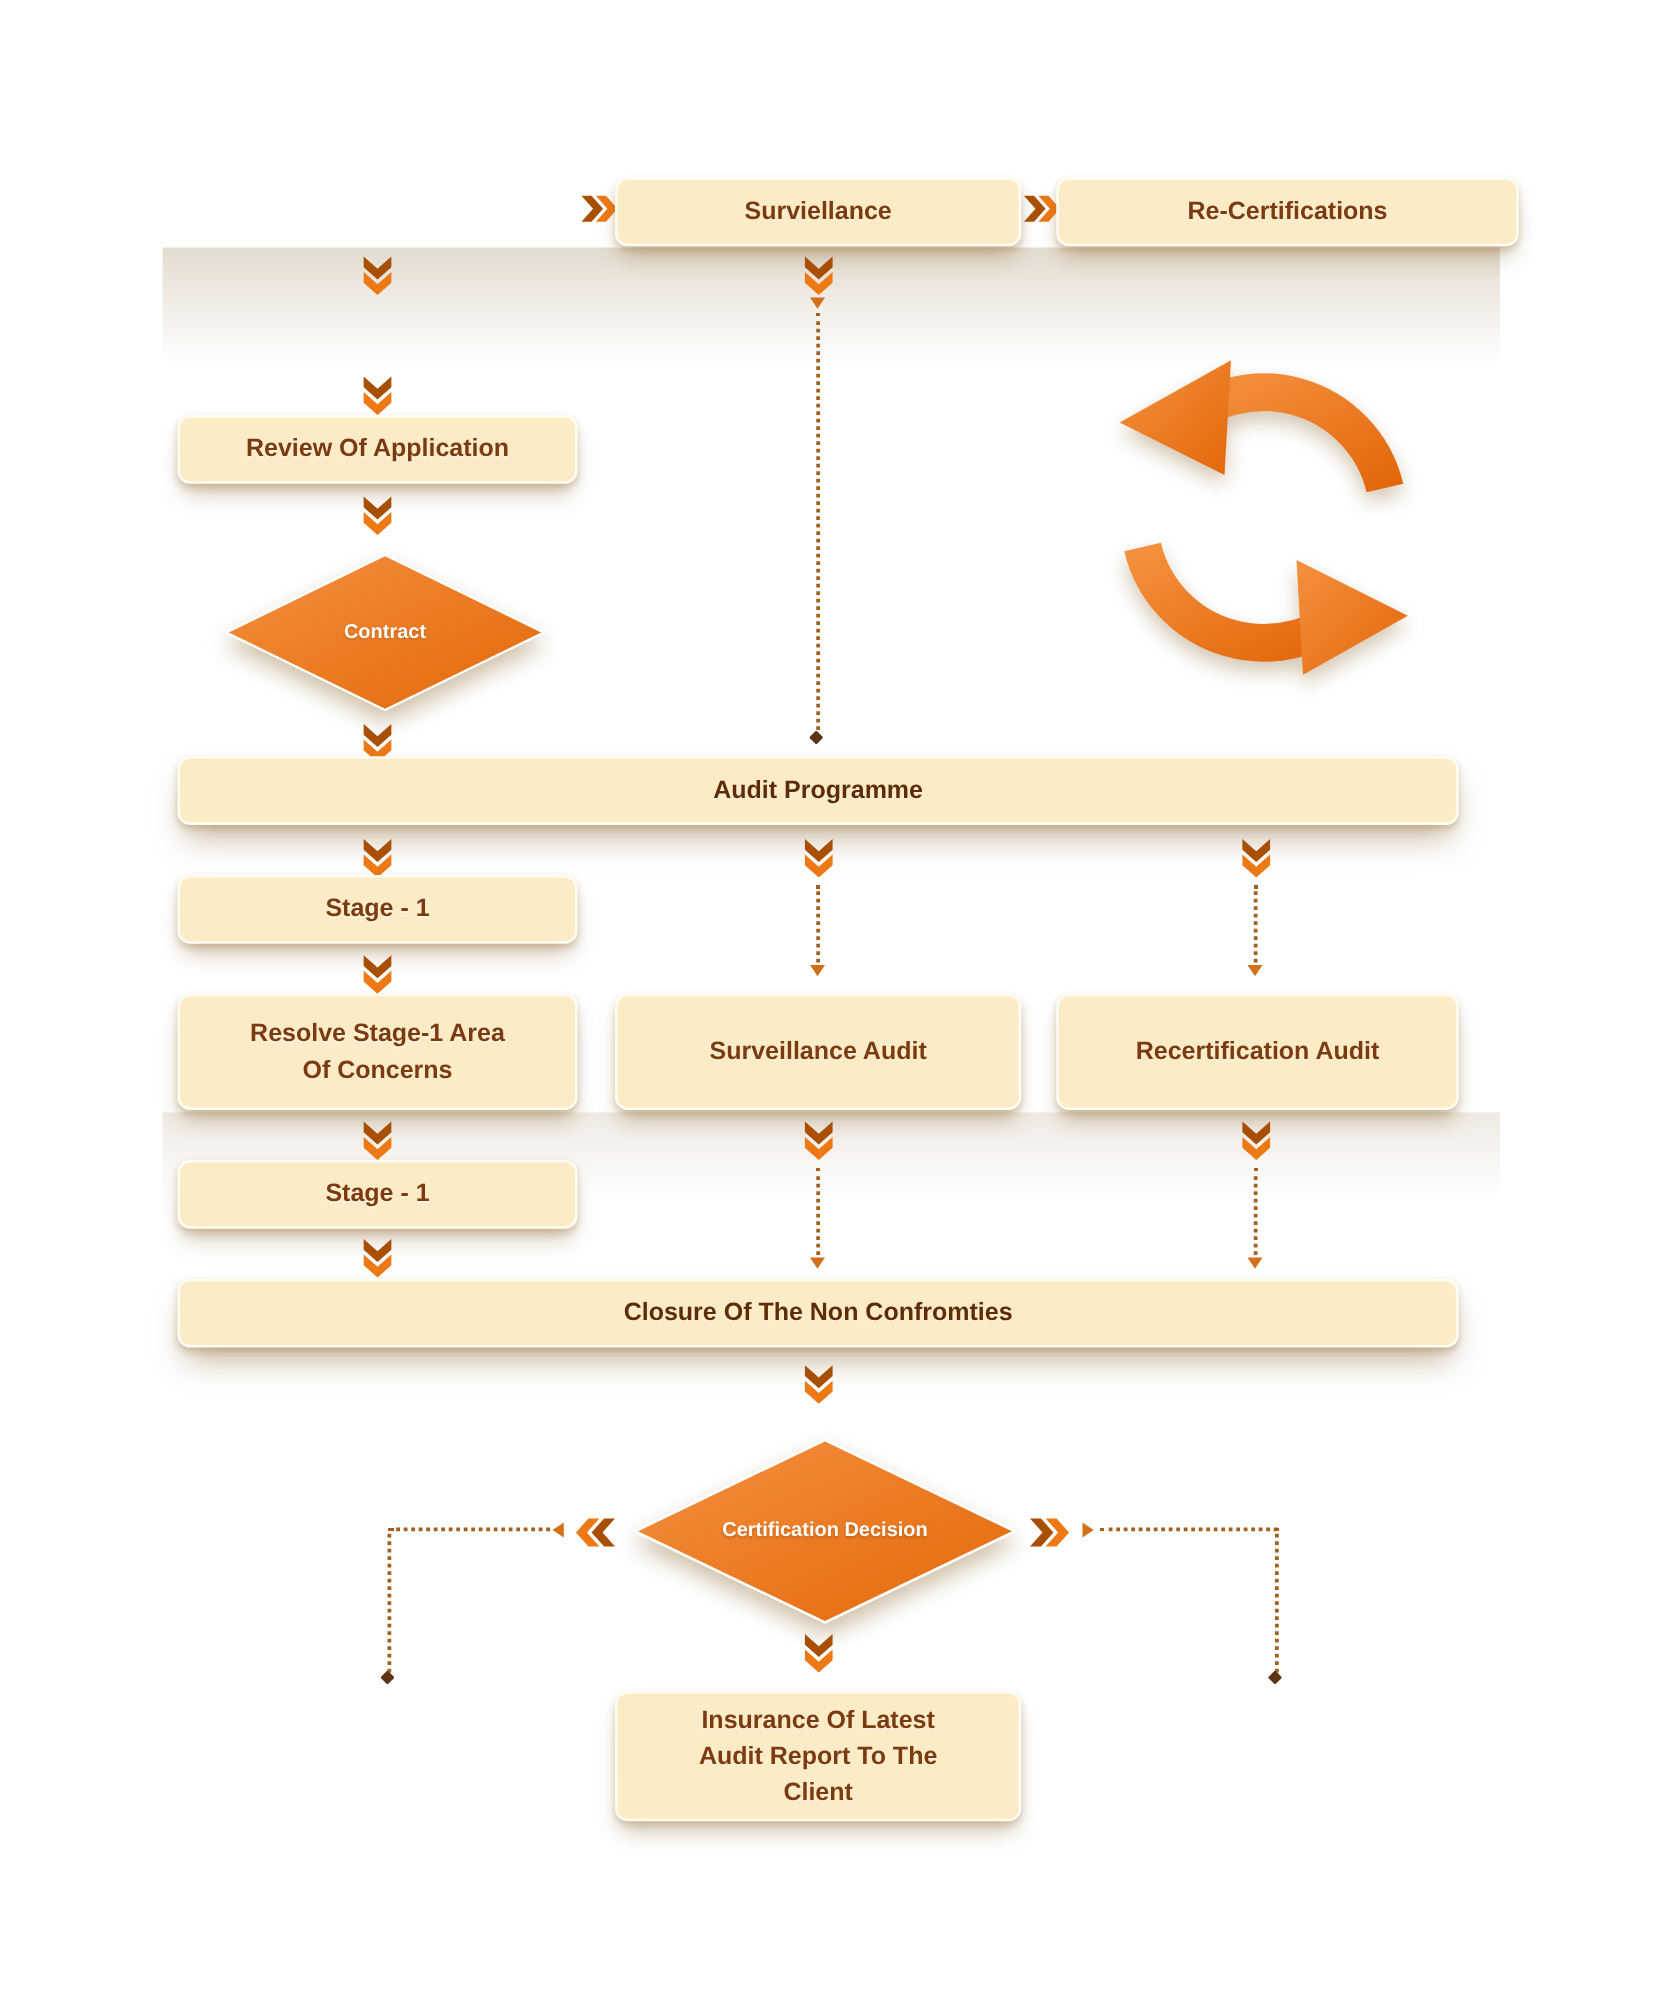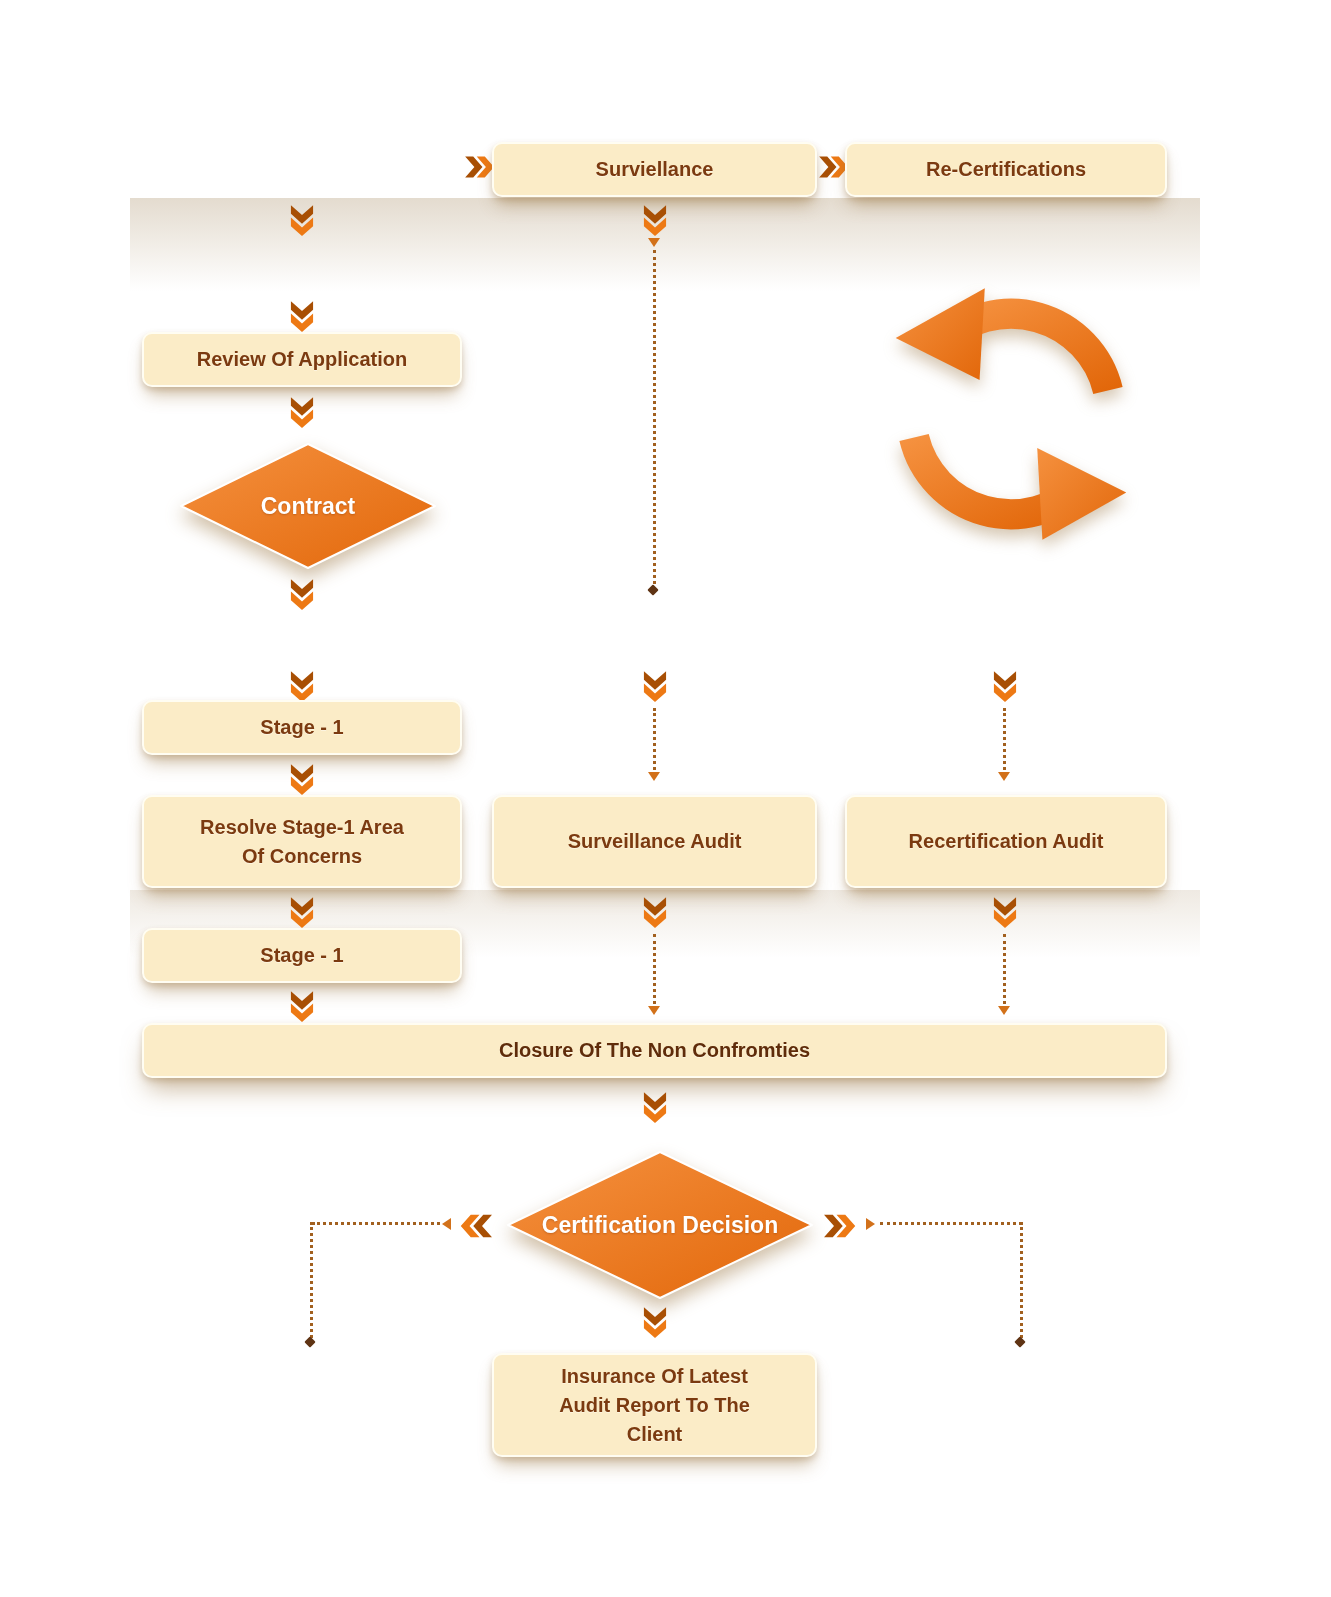--- a/index.html
+++ b/index.html
@@ -25,21 +25,21 @@
   .bar { font-weight:700; color:#5F2C0A; box-shadow:0 16px 24px -6px rgba(150,112,60,.5), 0 3px 6px rgba(150,112,60,.3); }
   .pill {
     background:linear-gradient(160deg,#F79243 0%,#EE7D1F 45%,#E4690B 100%);
     color:#fff; font-weight:700; border-radius:30px; border:2px solid #fff;
     text-shadow:0 1px 2px rgba(120,50,0,.35);
     box-shadow:0 12px 18px -5px rgba(150,112,60,.5), 0 3px 6px rgba(150,112,60,.3);
   }
   .diamond { position:absolute; z-index:2; filter:drop-shadow(0 9px 9px rgba(150,112,60,.45)); }
   .diamond .dlabel {
     position:absolute; inset:0; display:flex; align-items:center; justify-content:center;
-    color:#fff; font-weight:700; font-size:23px; text-shadow:0 1px 2px rgba(120,50,0,.35);
+    color:#fff; font-weight:700; font-size:16px; text-shadow:0 1px 2px rgba(120,50,0,.35);
   }
   .chev { position:absolute; z-index:2; line-height:0; }
   .chev-left { transform:scaleX(-1); }
   .vdot { position:absolute; z-index:1; width:0; border-left:3px dotted #A2601F; }
   .hdot { position:absolute; z-index:1; height:0; border-top:3px dotted #A2601F; }
   .tri-down { position:absolute; z-index:2; width:0; height:0;
     border-left:6px solid transparent; border-right:6px solid transparent; border-top:9px solid #D2711A; }
   .tri-right { position:absolute; z-index:2; width:0; height:0;
     border-top:6px solid transparent; border-bottom:6px solid transparent; border-left:9px solid #D2711A; }
   .tri-left { position:absolute; z-index:2; width:0; height:0;
@@ -65,21 +65,21 @@
 
   <div class="node" style="left:492px;top:142px;width:325px;height:55px;">Surviellance</div>
 
   <div class="chev" style="left:818px;top:153px;">
     <svg width="30" height="28" viewBox="0 0 26 24">
         <path d="M1 3 L9 12 L1 21 L8 21 L16 12 L8 3 Z" fill="#A84F04"></path>
         <path d="M11 3 L19 12 L11 21 L18 21 L26 12 L18 3 Z" fill="#ED7914"></path>
       </svg>
   </div>
 
-  <div class="node" style="left:845px;top:142px;width:322px;height:55px;">Re-Certifications</div>
+  <div class="node" style="left:845px;top:142px;width:370px;height:55px;">Re-Certifications</div>
 
   <div class="cycle" style="left:880px;top:268px;">
     <svg width="262" height="292" viewBox="0 0 100 100">
       <defs>
         <linearGradient id="cg" x1="0" y1="0" x2="1" y2="1">
           <stop offset="0" stop-color="#F5913F"></stop>
             <stop offset="1" stop-color="#E2670A"></stop>
         </linearGradient>
       </defs>
       <g fill="none" stroke="url(#cg)" stroke-width="11.5">
@@ -137,20 +137,21 @@
     <div class="dlabel">Contract</div>
   </div>
 
   <div class="chev" style="left:287px;top:578px;">
     <svg width="30" height="32" viewBox="0 0 24 26">
         <path d="M3 1 L12 9 L21 1 L21 8 L12 16 L3 8 Z" fill="#A84F04"></path>
         <path d="M3 11 L12 19 L21 11 L21 18 L12 26 L3 18 Z" fill="#ED7914"></path>
       </svg>
   </div>
 
+  <div class="bar" style="left:142px;top:605px;width:1025px;height:55px;">Audit Programme</div>
 
   <div class="chev" style="left:287px;top:670px;">
     <svg width="30" height="32" viewBox="0 0 24 26">
         <path d="M3 1 L12 9 L21 1 L21 8 L12 16 L3 8 Z" fill="#A84F04"></path>
         <path d="M3 11 L12 19 L21 11 L21 18 L12 26 L3 18 Z" fill="#ED7914"></path>
       </svg>
   </div>
   <div class="chev" style="left:640px;top:670px;">
     <svg width="30" height="32" viewBox="0 0 24 26">
         <path d="M3 1 L12 9 L21 1 L21 8 L12 16 L3 8 Z" fill="#A84F04"></path>

